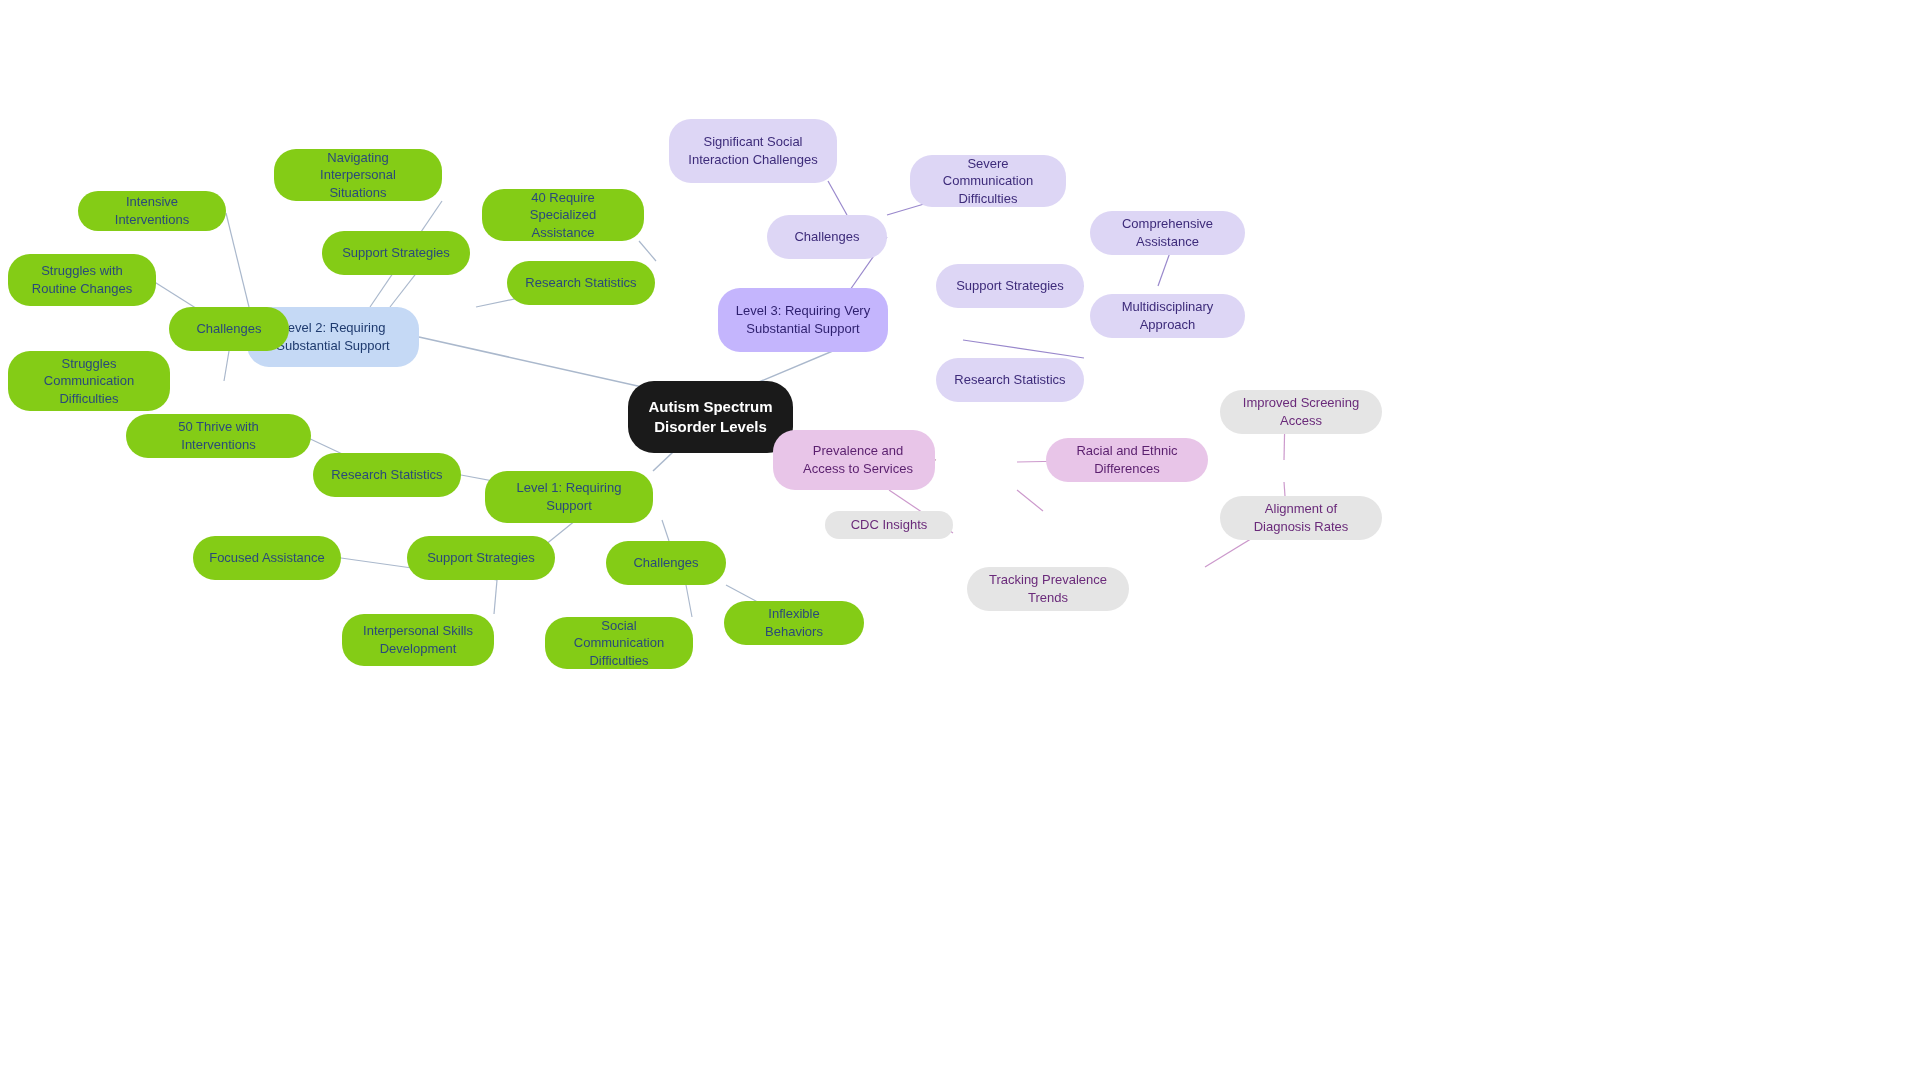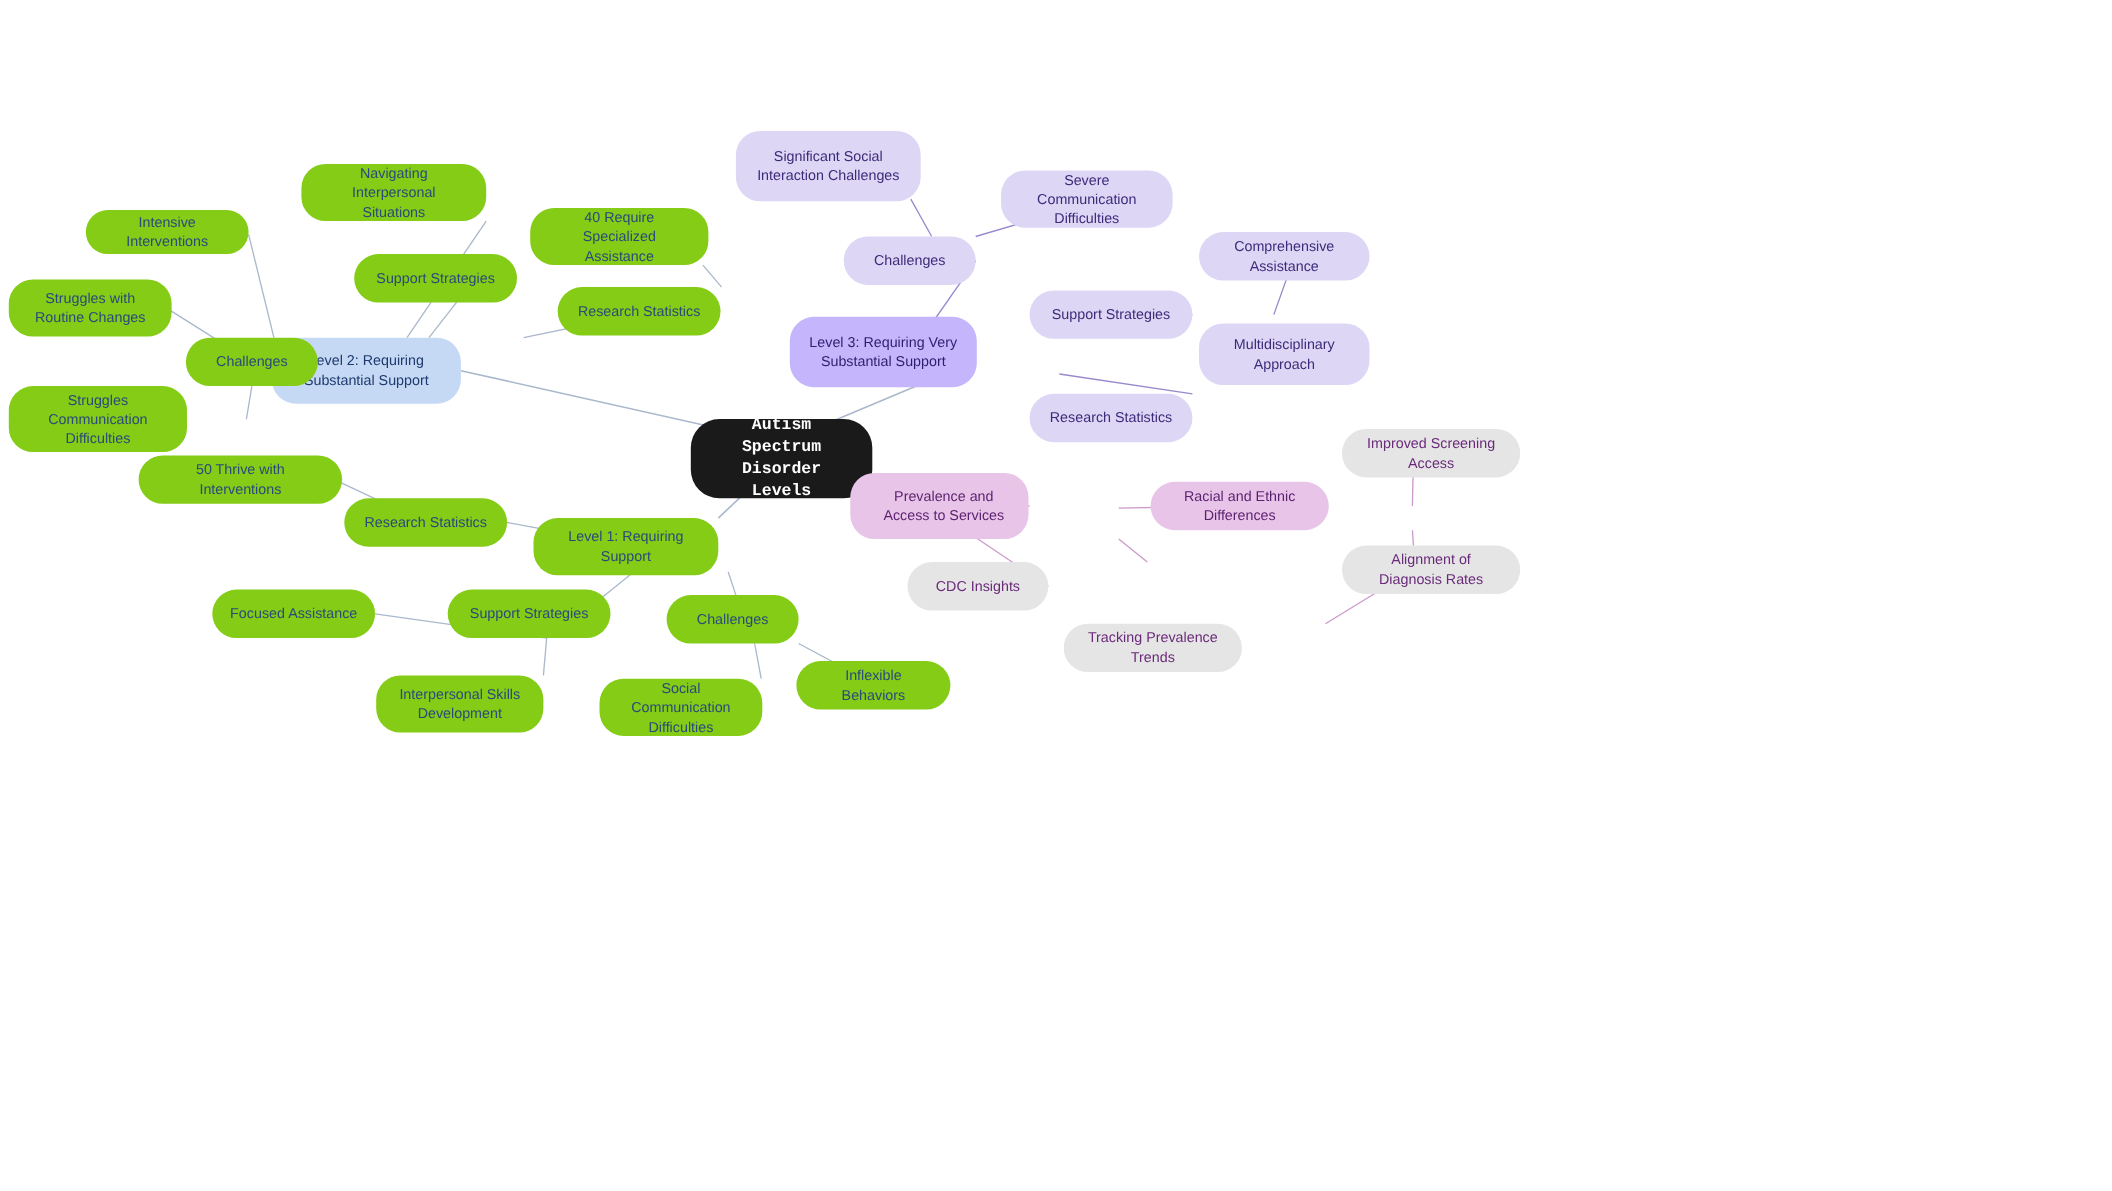--- a/index.html
+++ b/index.html
@@ -34,21 +34,20 @@
       line-height: 1.35;
     }
     .node-center {
       background: #1a1a1a;
       color: #ffffff;
       font-size: 15px;
       font-weight: 600;
       border-radius: 26px;
       width: 160px;
       height: 72px;
-      font-family: Liberation Mono, monospace;
     }
     .node-blue {
       background: #84cc16;
       color: #2a4a7a;
       border: none;
     }
     .node-blue-dark {
       background: #c5d9f5;
       color: #1e3a6e;
     }
@@ -172,25 +171,25 @@
 <div class="node node-purple" style="left:936px; top:264px; width:148px; height:44px;">Support Strategies</div>
 
 <div class="node node-purple" style="left:936px; top:358px; width:148px; height:44px;">Research Statistics</div>
 
 <div class="node node-purple" style="left:669px; top:119px; width:168px; height:64px;">Significant Social Interaction Challenges</div>
 
 <div class="node node-purple" style="left:910px; top:155px; width:156px; height:52px;">Severe Communication Difficulties</div>
 
 <div class="node node-purple" style="left:1090px; top:211px; width:155px; height:44px;">Comprehensive Assistance</div>
 
-<div class="node node-purple" style="left:1090px; top:294px; width:155px; height:56px;">Multidisciplinary Approach</div>
+<div class="node node-purple" style="left:1090px; top:294px; width:155px; height:44px;">Multidisciplinary Approach</div>
 
 <div class="node node-pink-dark" style="left:773px; top:430px; width:162px; height:60px;padding-left:24px;">Prevalence and Access to Services</div>
 
-<div class="node node-pink-light" style="left:825px; top:511px; width:128px; height:44px;">CDC Insights</div>
+<div class="node node-pink-light" style="left:825px; top:511px; width:128px; height:28px;">CDC Insights</div>
 
 <div class="node node-pink-light" style="left:967px; top:567px; width:162px; height:44px;">Tracking Prevalence Trends</div>
 
 <div class="node node-pink-dark" style="left:1046px; top:438px; width:162px; height:44px;">Racial and Ethnic Differences</div>
 
 <div class="node node-pink-light" style="left:1220px; top:390px; width:162px; height:44px;">Improved Screening Access</div>
 
 <div class="node node-pink-light" style="left:1220px; top:496px; width:162px; height:44px;">Alignment of Diagnosis Rates</div>
 
 </body></html>

